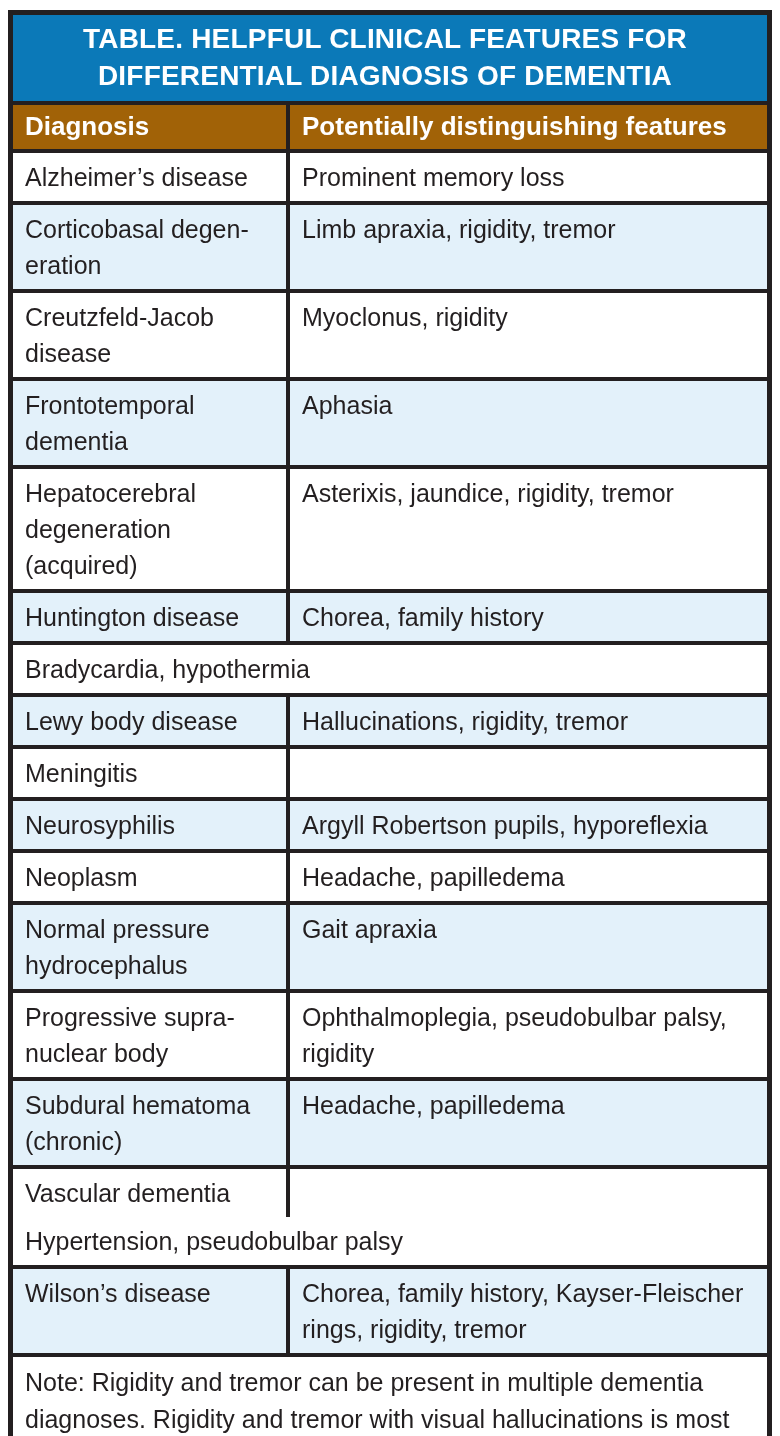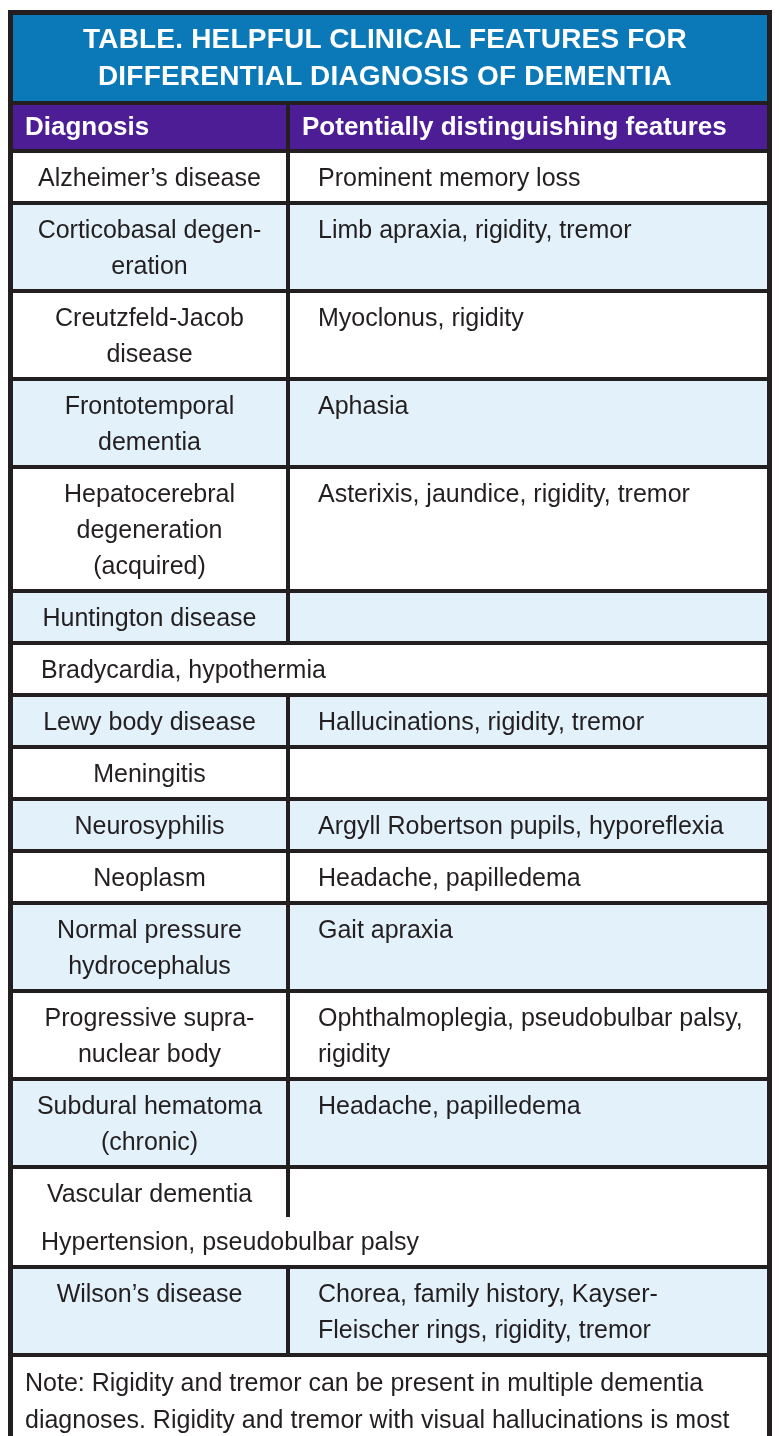--- a/index.html
+++ b/index.html
@@ -28,21 +28,21 @@
     font-size: 28px;
     line-height: 37px;
     text-align: center;
     padding: 5px 10px 7px 0;
     white-space: pre-line;
     border-bottom: 4px solid #231f20;
     letter-spacing: 0.2px;
   }
   .header-row {
     display: flex;
-    background: #4c1d95;
+    background: #a16207;
     border-bottom: 4px solid #231f20;
   }
   .th {
     color: #ffffff;
     font-weight: bold;
     font-size: 26px;
     line-height: 32px;
     padding: 5px 12px 7px 12px;
     box-sizing: border-box;
   }
@@ -65,23 +65,22 @@
     line-height: 36px;
     color: #231f20;
     padding: 6px 12px;
     box-sizing: border-box;
     white-space: pre-line;
   }
   .td.col1 {
     width: 277px;
     flex: none;
     border-right: 4px solid #231f20;
-    text-align: center;
   }
-  .td.col2 { flex: 1; margin-left: 16px; }
+  .td.col2 { flex: 1; }
   .note {
     font-size: 25px;
     line-height: 37px;
     color: #231f20;
     padding: 7px 12px 9px 12px;
     background: #ffffff;
   }
 </style>
 </head>
 <body>
@@ -118,20 +117,21 @@
           <div class="td col2">Aphasia</div>
         </div>
         <div class="row">
           <div class="td col1">Hepatocerebral
 degeneration
 (acquired)</div>
           <div class="td col2">Asterixis, jaundice, rigidity, tremor</div>
         </div>
         <div class="row">
           <div class="td col1">Huntington disease</div>
+          <div class="td col2">Chorea, family history</div>
         </div>
         <div class="row">
           <div class="td col2">Bradycardia, hypothermia</div>
         </div>
         <div class="row">
           <div class="td col1">Lewy body disease</div>
           <div class="td col2">Hallucinations, rigidity, tremor</div>
         </div>
         <div class="row">
           <div class="td col1">Meningitis</div>

